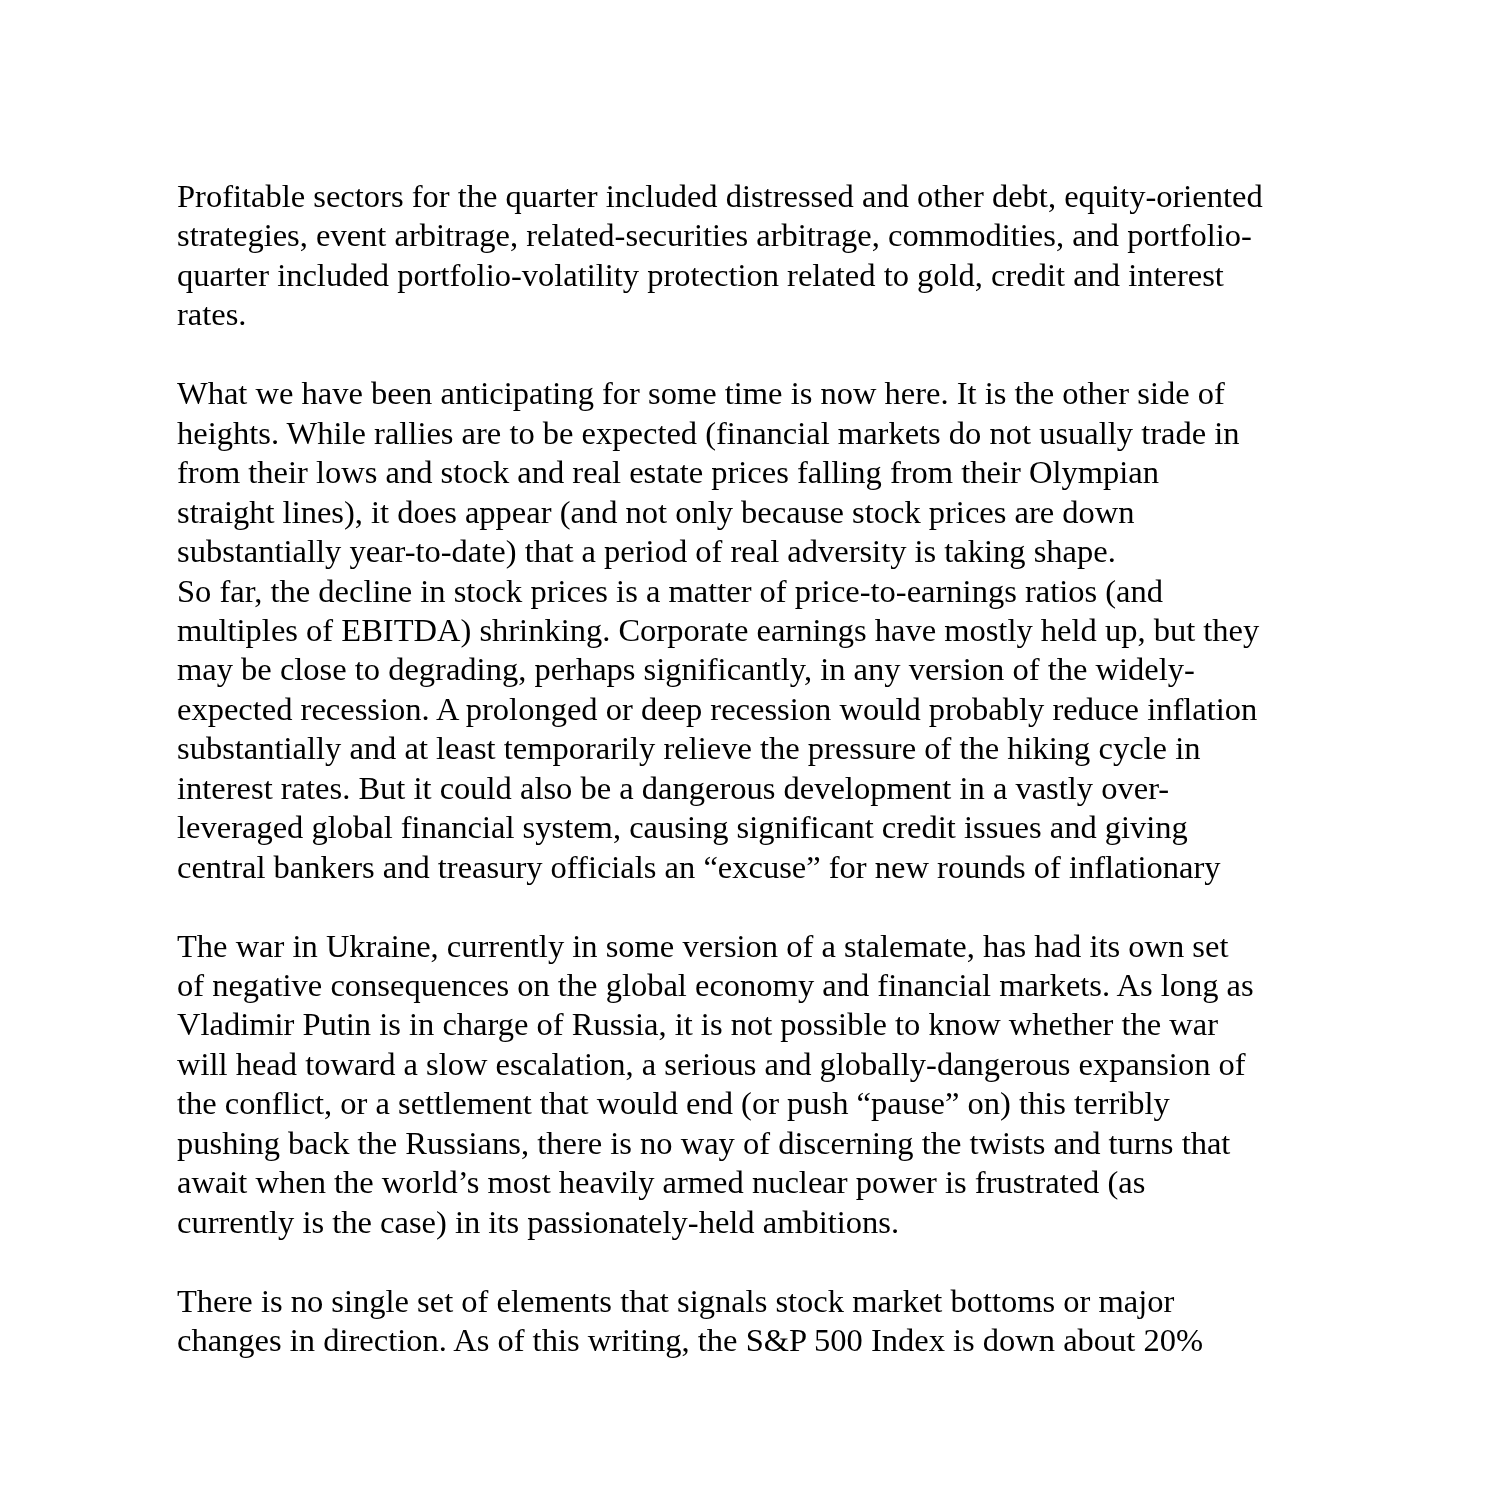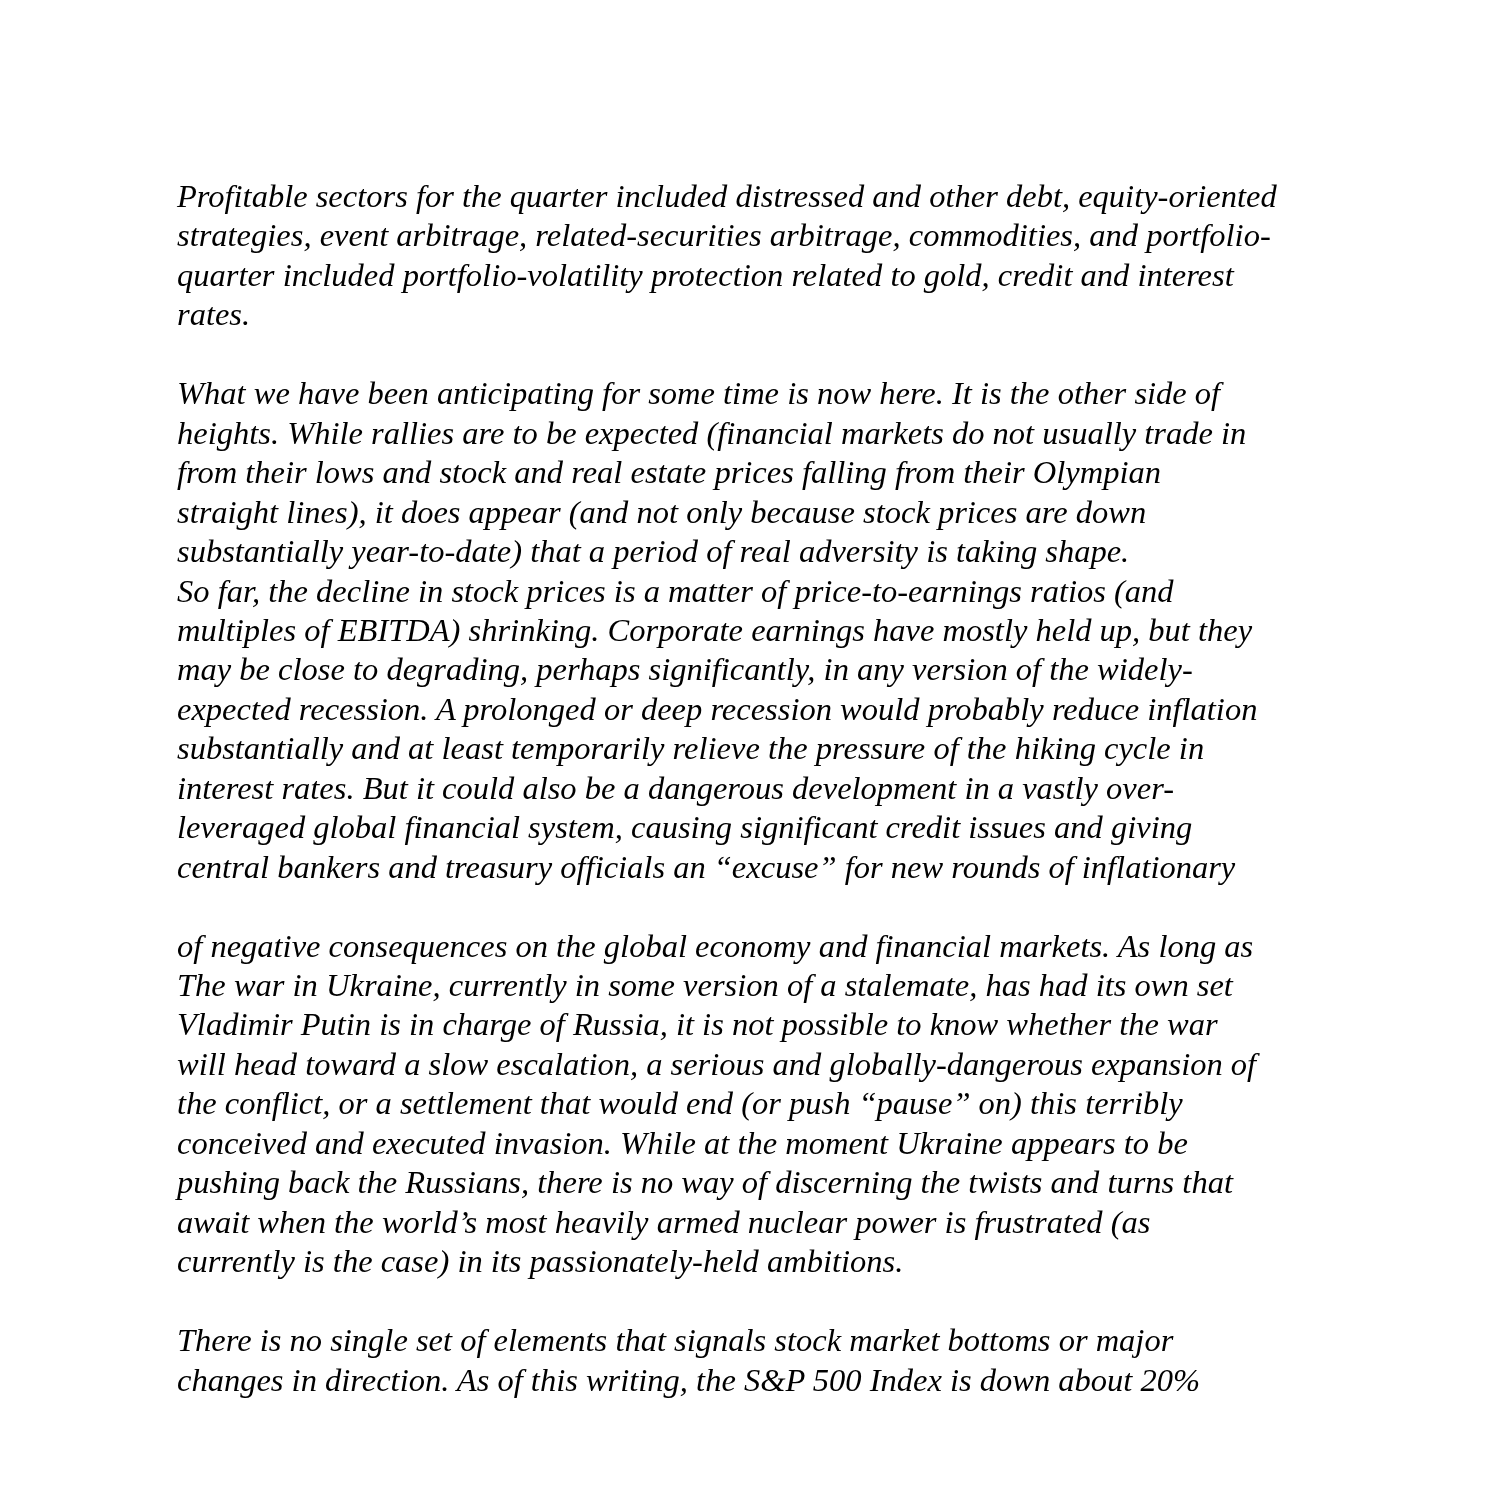--- a/index.html
+++ b/index.html
@@ -14,21 +14,20 @@
       position: relative;
     }
     .page {
       position: absolute;
       left: 0;
       top: 0;
       width: 1500px;
       height: 1500px;
       background: #ffffff;
       overflow: hidden;
-      font-style: italic;
     }
     .text-body {
       position: absolute;
       left: 177px;
       top: 177px;
       width: 1200px;
       font-family: "Liberation Serif", serif;
       font-size: 32.5px;
       line-height: 39.45px;
       color: #000000;
@@ -70,26 +69,25 @@
       <span class="line">multiples of EBITDA) shrinking. Corporate earnings have mostly held up, but they</span>
       <span class="line">may be close to degrading, perhaps significantly, in any version of the widely-</span>
       <span class="line">expected recession. A prolonged or deep recession would probably reduce inflation</span>
       <span class="line">substantially and at least temporarily relieve the pressure of the hiking cycle in</span>
       <span class="line">interest rates. But it could also be a dangerous development in a vastly over-</span>
       <span class="line">leveraged global financial system, causing significant credit issues and giving</span>
       <span class="line">central bankers and treasury officials an “excuse” for new rounds of inflationary</span>
     </p>
 
     <p class="para gap-after">
+      <span class="line">The war in Ukraine, currently in some version of a stalemate, has had its own set</span>
       <span class="line">of negative consequences on the global economy and financial markets. As long as</span>
-      <span class="line">The war in Ukraine, currently in some version of a stalemate, has had its own set</span>
       <span class="line">Vladimir Putin is in charge of Russia, it is not possible to know whether the war</span>
       <span class="line">will head toward a slow escalation, a serious and globally-dangerous expansion of</span>
       <span class="line">the conflict, or a settlement that would end (or push “pause” on) this terribly</span>
-      <span class="line">conceived and executed invasion. While at the moment Ukraine appears to be</span>
       <span class="line">pushing back the Russians, there is no way of discerning the twists and turns that</span>
       <span class="line">await when the world’s most heavily armed nuclear power is frustrated (as</span>
       <span class="line">currently is the case) in its passionately-held ambitions.</span>
     </p>
 
     <p class="para">
       <span class="line">There is no single set of elements that signals stock market bottoms or major</span>
       <span class="line">changes in direction. As of this writing, the S&amp;P 500 Index is down about 20%</span>
     </p>
 

